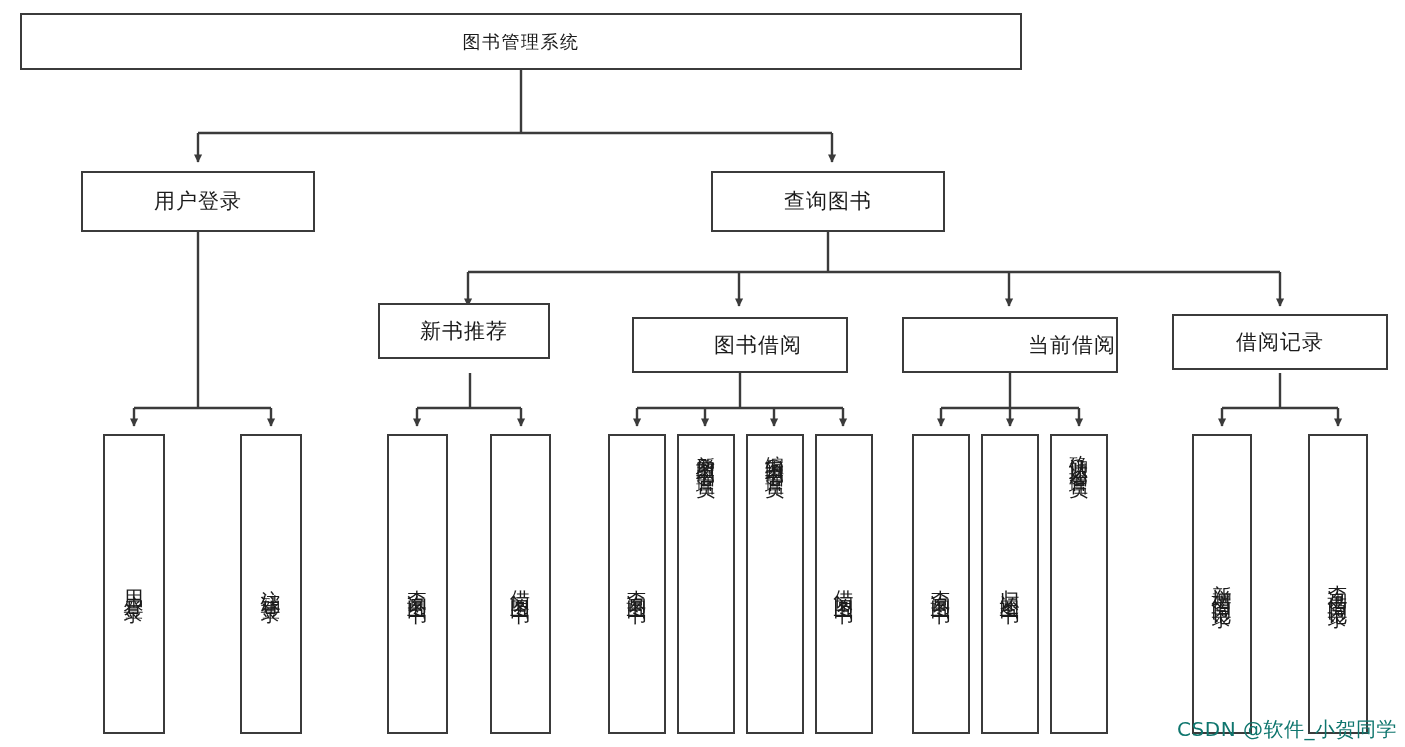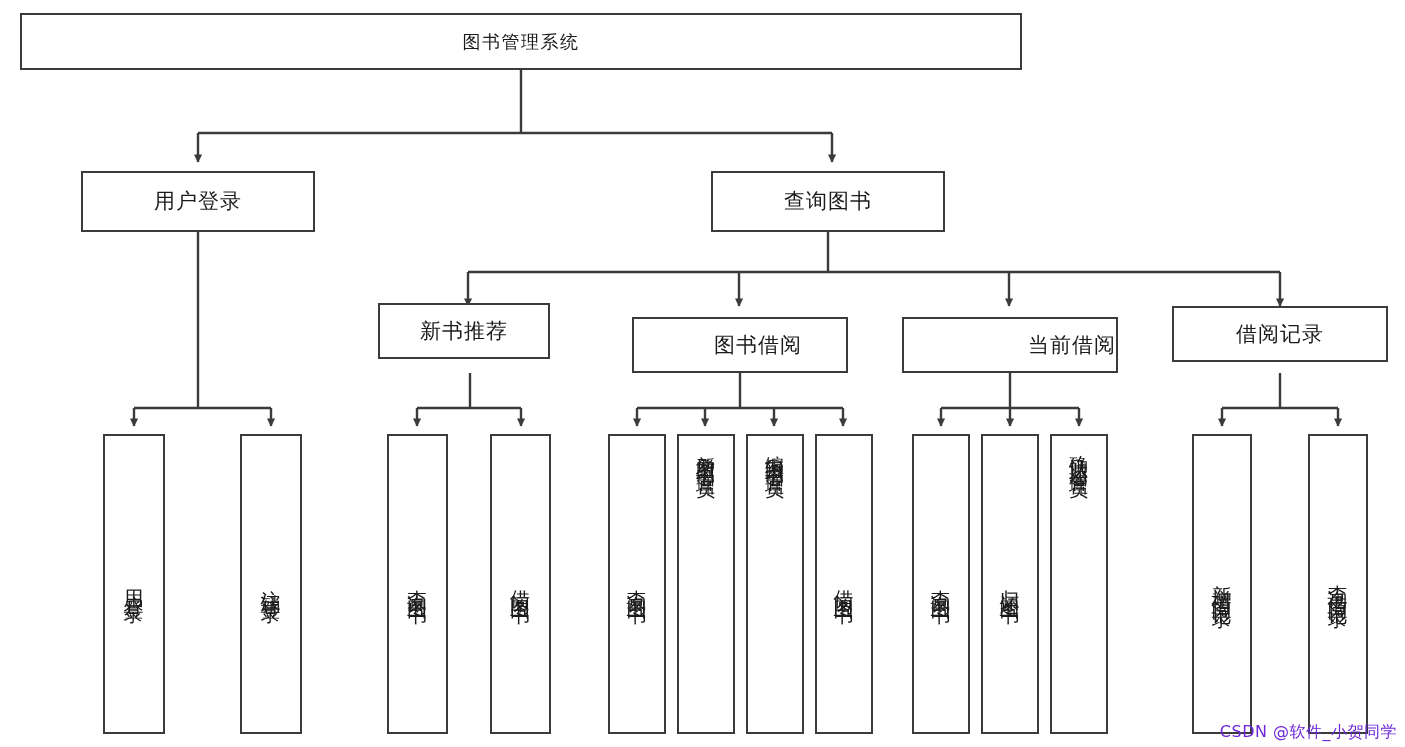--- a/index.html
+++ b/index.html
@@ -49,22 +49,22 @@
     line-height:1;
     white-space:nowrap;
   }
   .v-node.tall .label{font-size:19px;letter-spacing:3.5px;}
   .v-node.centered{align-items:center;padding-top:0;}
 
   #watermark{
     position:absolute;
     right:8px;
     bottom:4px;
-    font-size:16px;
-    color:#6d28d9;
+    font-size:20px;
+    color:#0f766e;
     letter-spacing:0.5px;
     white-space:nowrap;
     pointer-events:none;
   }
 </style>
 </head>
 <body>
 
 <div id="diagram">
 
@@ -131,21 +131,21 @@
 
   <div class="node h-node" style="left:362px;top:303px;width:172px;height:56px;margin-left:16px;">
     <span class="label">新书推荐</span>
   </div>
   <div class="node h-node" style="left:632px;top:317px;width:216px;height:56px;padding-left:36px;">
     <span class="label">图书借阅</span>
   </div>
   <div class="node h-node" style="left:902px;top:317px;width:216px;height:56px;justify-content:flex-end;">
     <span class="label">当前借阅</span>
   </div>
-  <div class="node h-node" style="left:1172px;top:306px;width:216px;height:56px;">
+  <div class="node h-node" style="left:1172px;top:314px;width:216px;height:56px;">
     <span class="label">借阅记录</span>
   </div>
 
   <div class="node v-node centered" style="left:103px;top:434px;width:62px;height:300px;">
     <span class="label">用户登录</span>
   </div>
   <div class="node v-node centered" style="left:240px;top:434px;width:62px;height:300px;">
     <span class="label">注销登录</span>
   </div>
 

